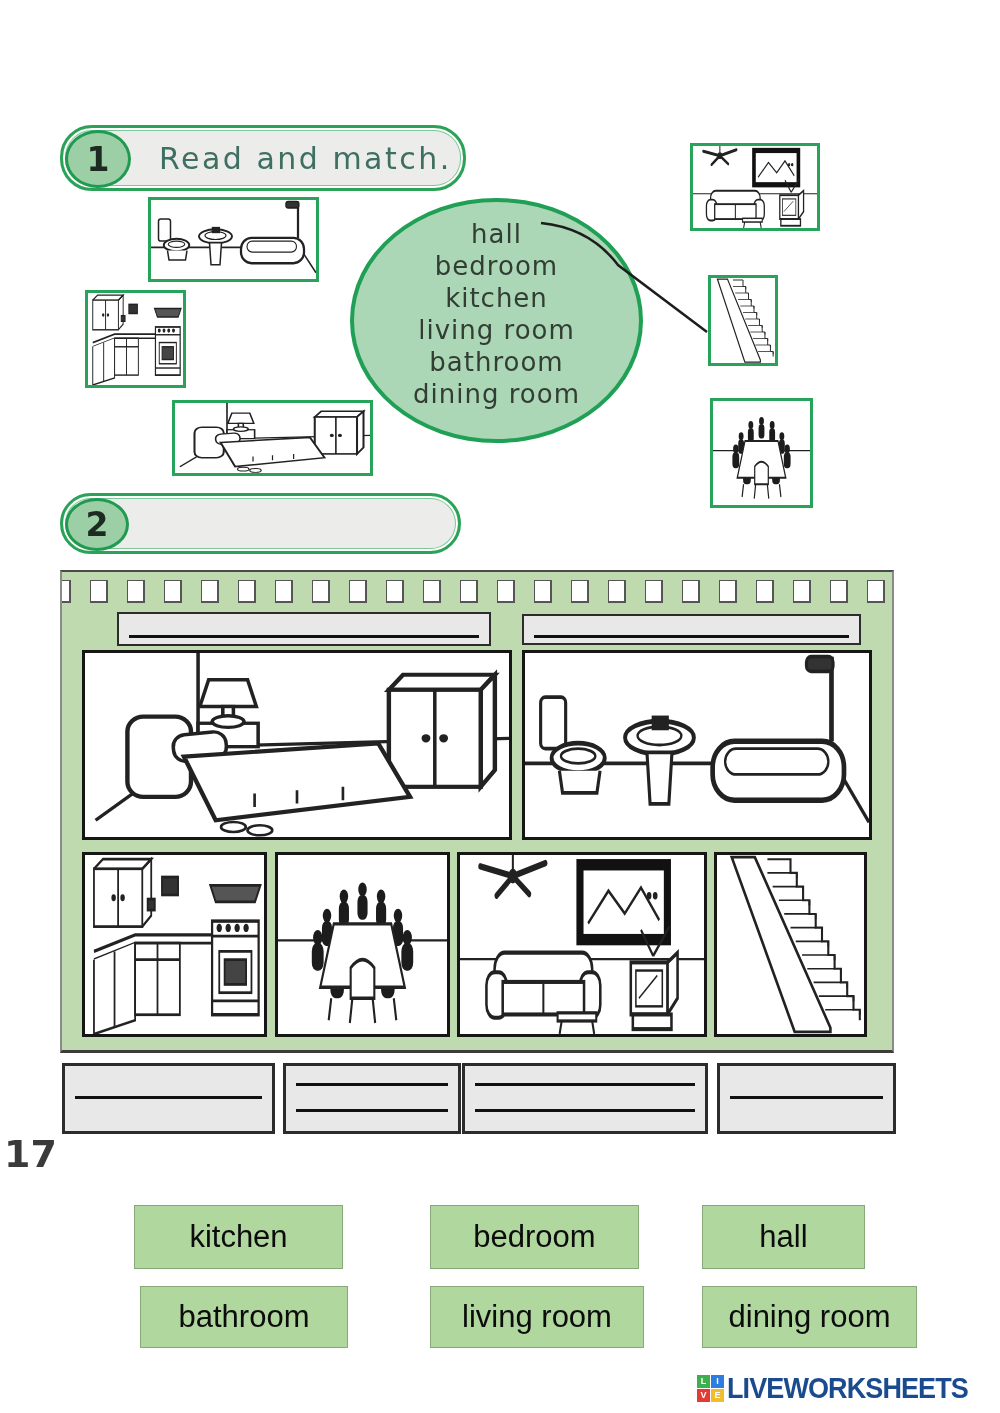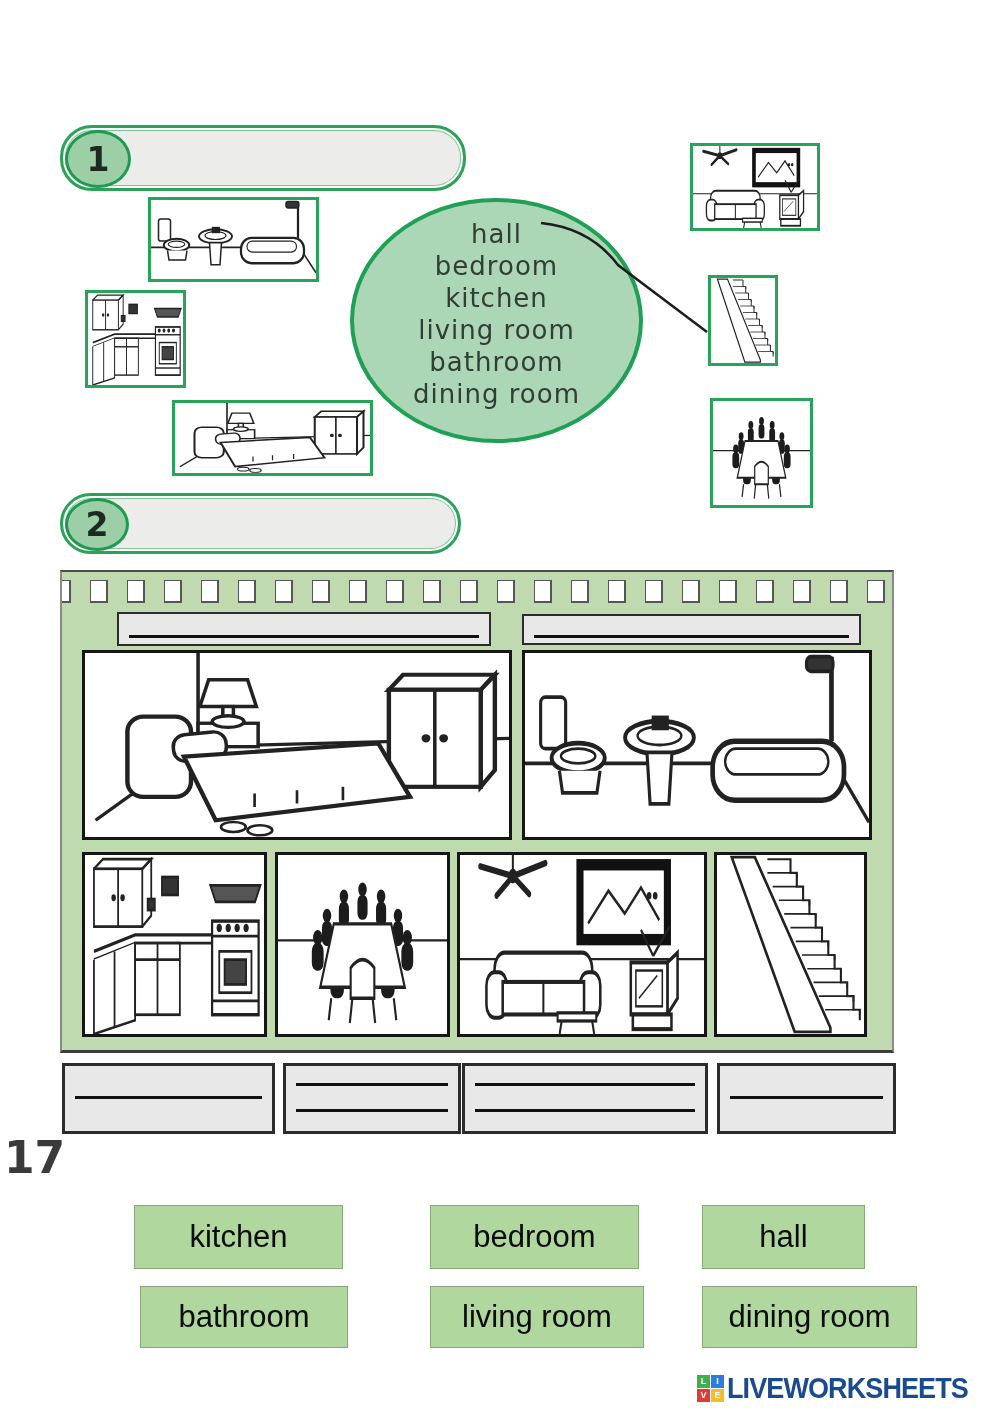--- a/index.html
+++ b/index.html
@@ -36,21 +36,21 @@
   .blank{position:absolute;background:#e8e8e8;border:2px solid #2c2c2c;}
   .blank .bline{position:absolute;left:10px;right:10px;border-top:3px solid #111;}
   .bar{border-width:3px;}
 
   
   .tile{position:absolute;background:#b0d79e;border:1px solid #88a878;
         display:flex;align-items:center;justify-content:center;
         font-family:"Liberation Sans",sans-serif;font-size:31px;color:#0c0c0c;}
 
   
-  .pagenum{position:absolute;left:4px;top:1132px;font-size:44px;font-weight:bold;color:#3a3a3a;}
+  .pagenum{position:absolute;left:4px;top:1132px;font-size:38px;font-weight:bold;color:#3a3a3a;}
   .logo{position:absolute;left:697px;top:1371px;display:flex;align-items:center;}
   .logo-grid{width:27px;height:27px;display:grid;grid-template-columns:13px 13px;
              grid-template-rows:13px 13px;gap:1px;}
   .logo-grid span{display:flex;align-items:center;justify-content:center;
              color:#fff;font-size:9px;font-weight:bold;font-family:"Liberation Sans",sans-serif;}
   .logo-text{font-family:"Liberation Sans",sans-serif;font-weight:800;font-size:30px;
              color:#1b4b8f;letter-spacing:-1px;transform:scaleX(.9);transform-origin:left center;
              margin-left:3px;white-space:nowrap;}
 </style>
 </head>
@@ -203,20 +203,21 @@
         <path d="M86,82 q14,-12 28,0 L114,104 L86,104 Z" fill="#fff" stroke-width="2.5"></path>
         <path d="M88,104 L85,122 M112,104 L115,122 M63,104 L60,120 M137,104 L140,120" stroke-width="2.5"></path>
       </g>
     </defs>
   </svg>
 
   <div class="pill" style="left:60px;top:125px;width:400px;height:60px;">
     <div class="badge" style="width:60px;height:52px;">
       <span>1</span>
     </div>
+    <div class="ptitle">Read and match.</div>
   </div>
 
   <div class="pic" style="left:148px;top:197px;width:165px;height:79px;">
     <svg viewBox="0 0 220 100" preserveAspectRatio="none">
         <use href="#sym-bathroom"></use>
       </svg>
   </div>
   <div class="pic" style="left:85px;top:290px;width:95px;height:92px;">
     <svg viewBox="0 0 200 130" preserveAspectRatio="none">
         <use href="#sym-kitchen"></use>

